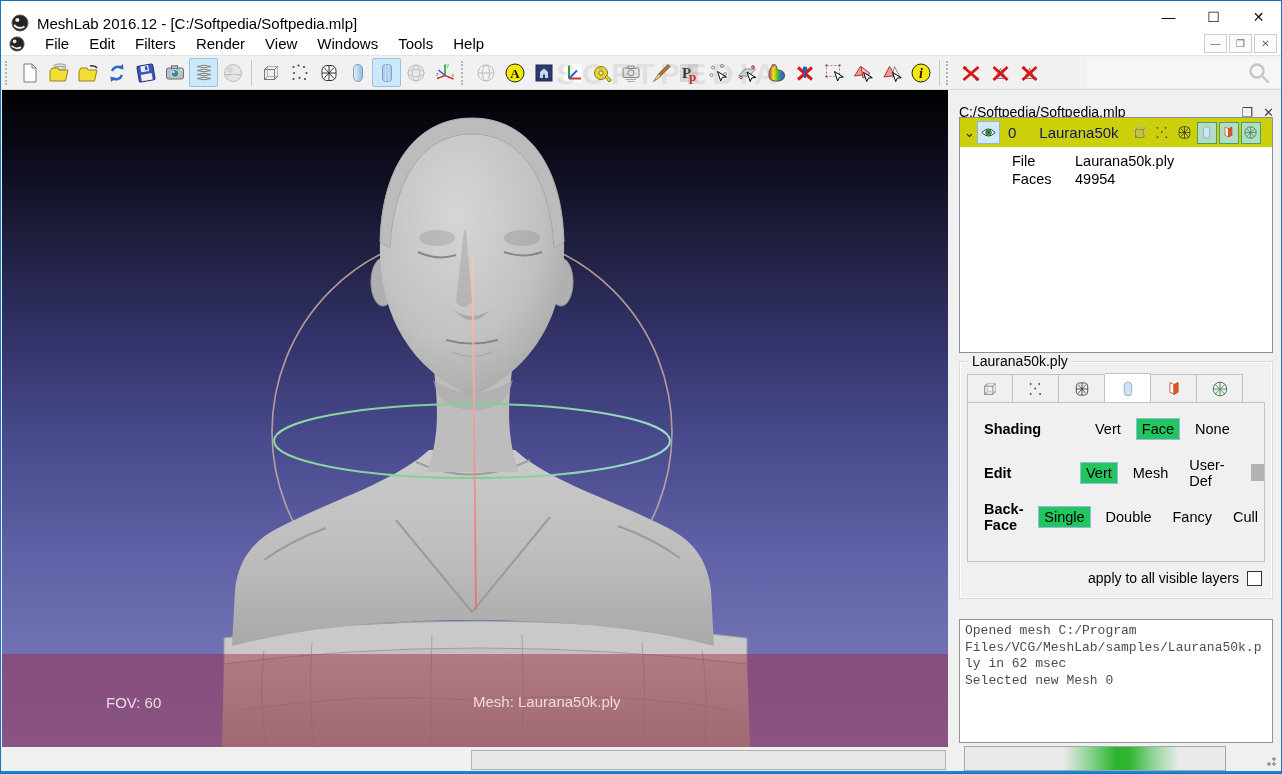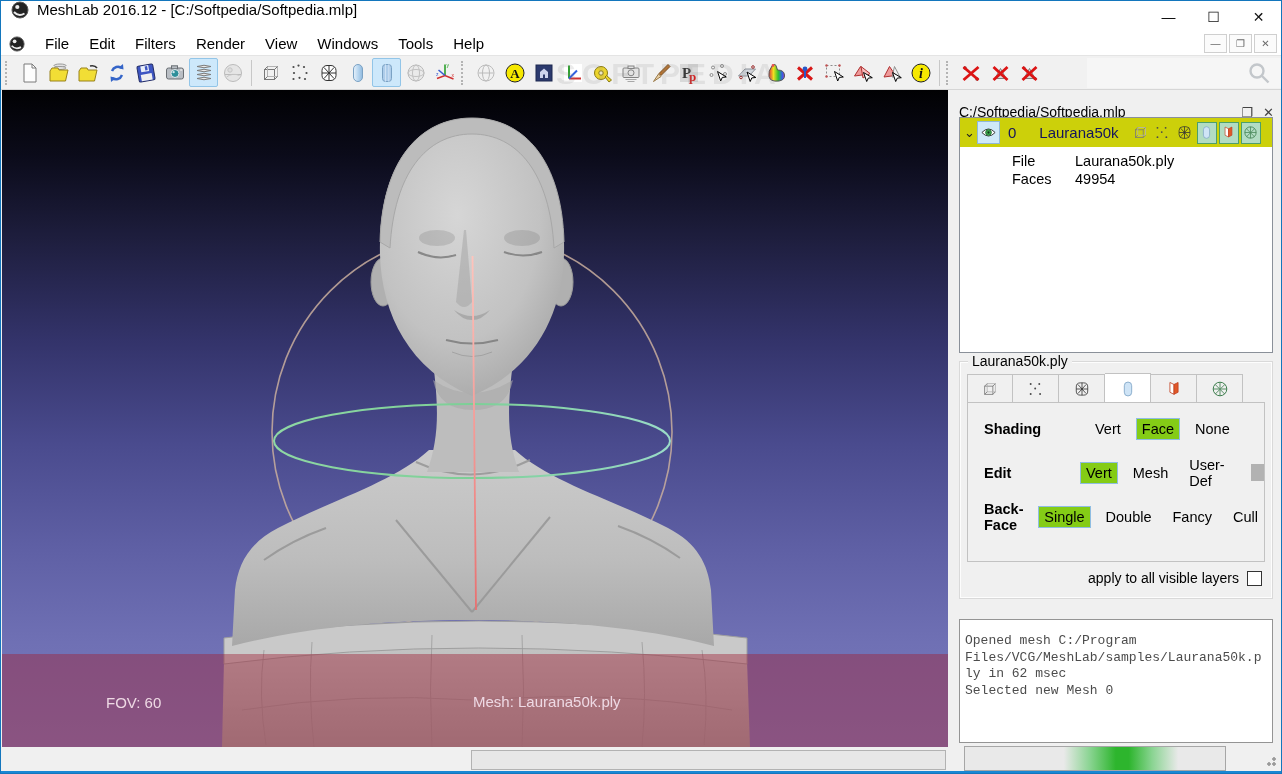--- a/index.html
+++ b/index.html
@@ -1,19 +1,19 @@
 <!DOCTYPE html>
 <html><head>
 <meta charset="utf-8">
 <style>
   html,body{margin:0;padding:0;background:#444;}
   #window{position:relative;width:1282px;height:774px;background:#f0f0f0;
     font-family:"Liberation Sans",sans-serif;border:1px solid #1376bd;box-sizing:border-box;overflow:hidden;}
   
-  #titlebar{position:absolute;left:0;top:0;width:100%;height:31px;background:#fff;display:flex;align-items:flex-start;}
+  #titlebar{position:absolute;left:0;top:0;width:100%;height:31px;background:#fff;display:flex;align-items:flex-end;}
   #titlebar .appicon{margin-left:10px;}
   #titlebar .title{margin-left:8px;font-size:15px;color:#000;}
   #titlebar .wincontrols{margin-left:auto;display:flex;height:31px;}
   #titlebar .wincontrols .wbtn{width:45px;height:31px;display:flex;align-items:center;justify-content:center;
     font-size:14px;color:#111;cursor:default;}
   
   #menubar{position:absolute;left:0;top:31px;width:100%;height:24px;background:#fff;display:flex;align-items:center;border-bottom:1px solid #e4e4e4;box-sizing:border-box;}
   #menubar .appicon{margin-left:8px;}
   #menubar .menus{display:flex;margin-left:10px;}
   #menubar .menuitem{padding:2px 10px;font-size:15px;color:#000;}
@@ -60,28 +60,28 @@
   #groupbox .gtitle{position:absolute;left:8px;top:-9px;background:#f0f0f0;padding:0 4px;font-size:14px;color:#000;}
   #tabs{position:absolute;left:7px;top:12px;display:flex;}
   .tab{width:46px;height:29px;border:1px solid #c2c2c2;border-left:none;background:#f0f0f0;display:flex;align-items:center;justify-content:center;box-sizing:border-box;}
   .tab:first-child{border-left:1px solid #c2c2c2;}
   .tab.active{background:#fff;border-bottom:1px solid #fff;height:31px;margin-top:-1px;}
   #tabpanel{position:absolute;left:7px;top:40px;width:298px;height:160px;border:1px solid #c2c2c2;background:#f0f0f0;box-sizing:border-box;}
   .drow{display:flex;align-items:center;height:37px;margin-top:7px;}
   .drow .dlabel{font-size:14.5px;font-weight:bold;color:#000;margin-left:16px;width:105px;}
   .opts{display:flex;gap:9px;align-items:center;}
   .opt{font-size:14.5px;color:#000;padding:2px 5px;border:1px solid transparent;}
-  .opt.sel{background:#84cc16;border-color:#8fbde2;}
+  .opt.sel{background:#22c55e;border-color:#8fbde2;}
   .swatch{width:17px;height:17px;background:#b2b2b2;margin-left:2px;}
   #applyrow{position:absolute;right:10px;top:208px;display:flex;align-items:center;gap:8px;}
   #applyrow .alabel{font-size:14px;color:#000;}
   #applyrow .cbox{width:15px;height:15px;background:#fff;border:1.5px solid #333;box-sizing:border-box;}
   
   #logbox{position:absolute;left:10px;top:529px;width:314px;height:124px;background:#fff;border:1px solid #949494;
-    box-sizing:border-box;padding:13px 5px;font-family:"Liberation Mono",monospace;font-size:13px;line-height:16.5px;color:#4c4c4c;overflow:hidden;}
+    box-sizing:border-box;padding:3px 5px;font-family:"Liberation Mono",monospace;font-size:13px;line-height:16.5px;color:#4c4c4c;overflow:hidden;}
   #logbox span{display:block;overflow-wrap:anywhere;}
   
   #pbar{position:absolute;left:15px;top:656px;width:262px;height:25px;border:1px solid #a6a6a6;box-sizing:border-box;
     background:linear-gradient(90deg,#e9e9e9 0%,#e9e9e9 38%,#8ad492 48%,#2db52d 58%,#2db52d 63%,#8ad492 72%,#e9e9e9 82%,#e9e9e9 100%);}
   #sizegrip{position:absolute;right:5px;top:663px;width:14px;height:14px;
     background:radial-gradient(circle 1.5px at 11px 11px,#9a9a9a 1.5px,transparent 2px),
                radial-gradient(circle 1.5px at 6px 11px,#9a9a9a 1.5px,transparent 2px),
                radial-gradient(circle 1.5px at 11px 6px,#9a9a9a 1.5px,transparent 2px);}
   
   #statusbar{position:absolute;left:0;top:746px;width:947px;height:26px;background:#f0f0f0;}

